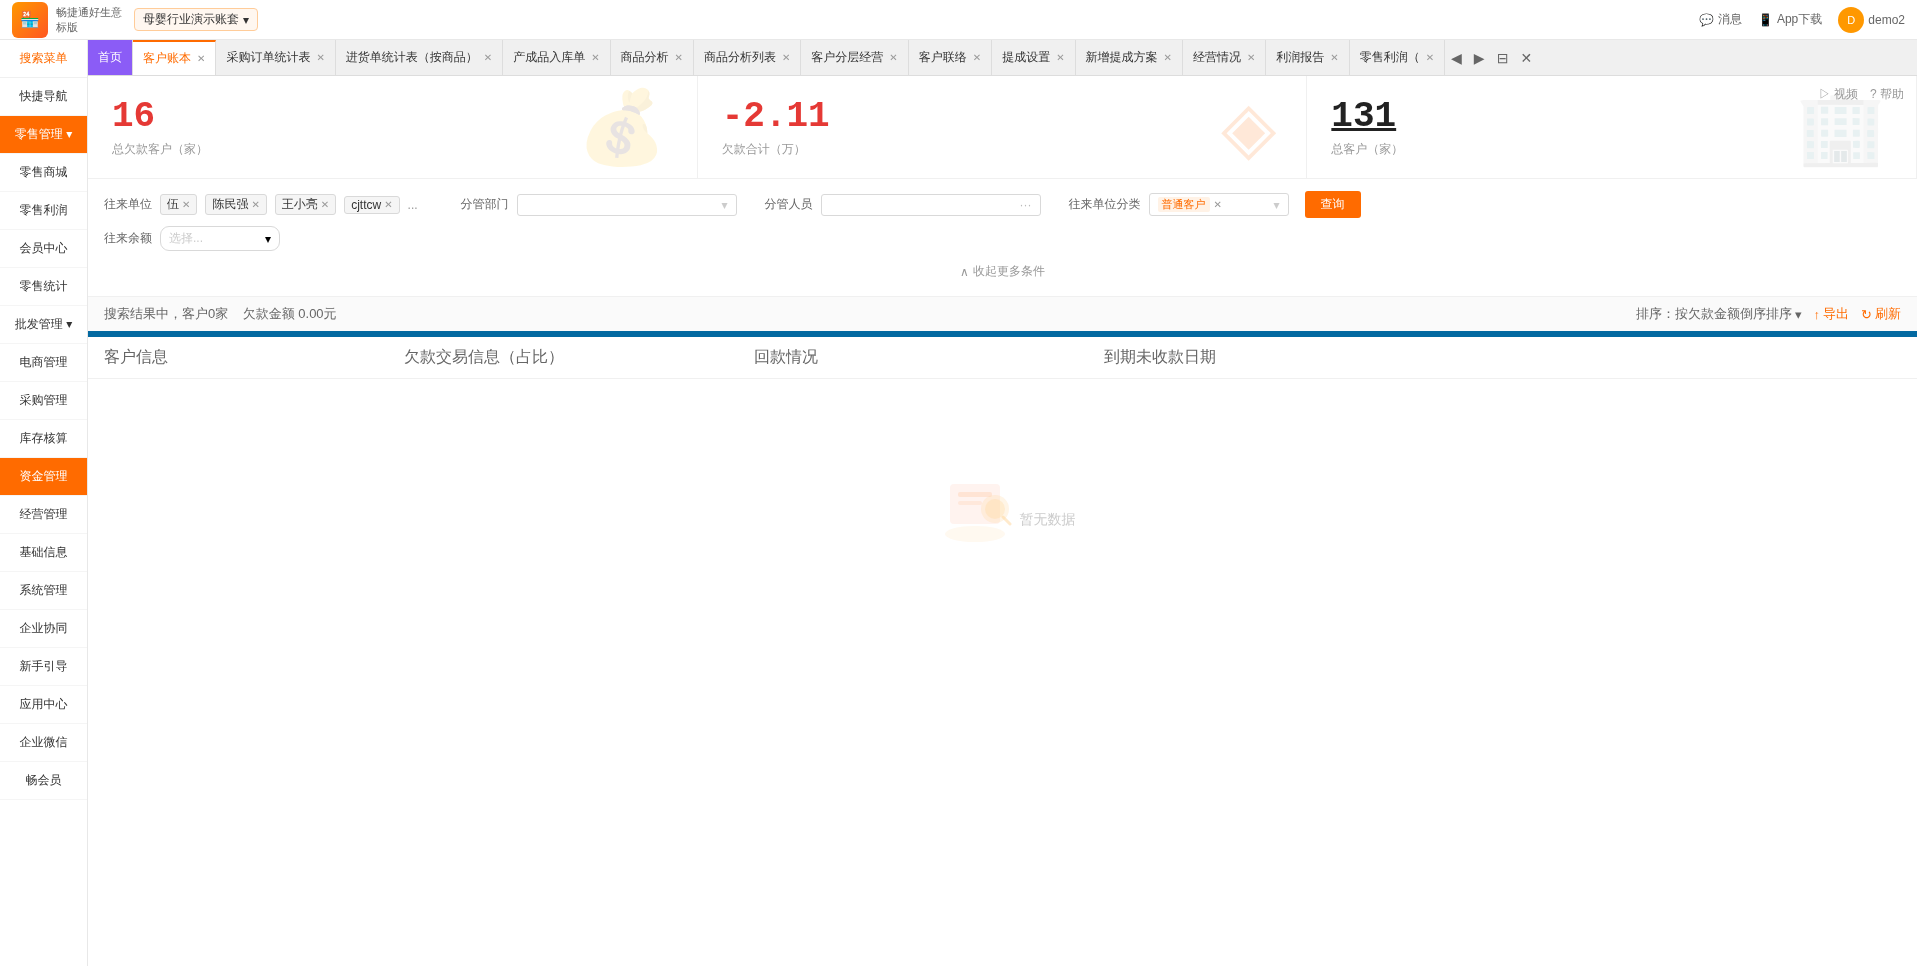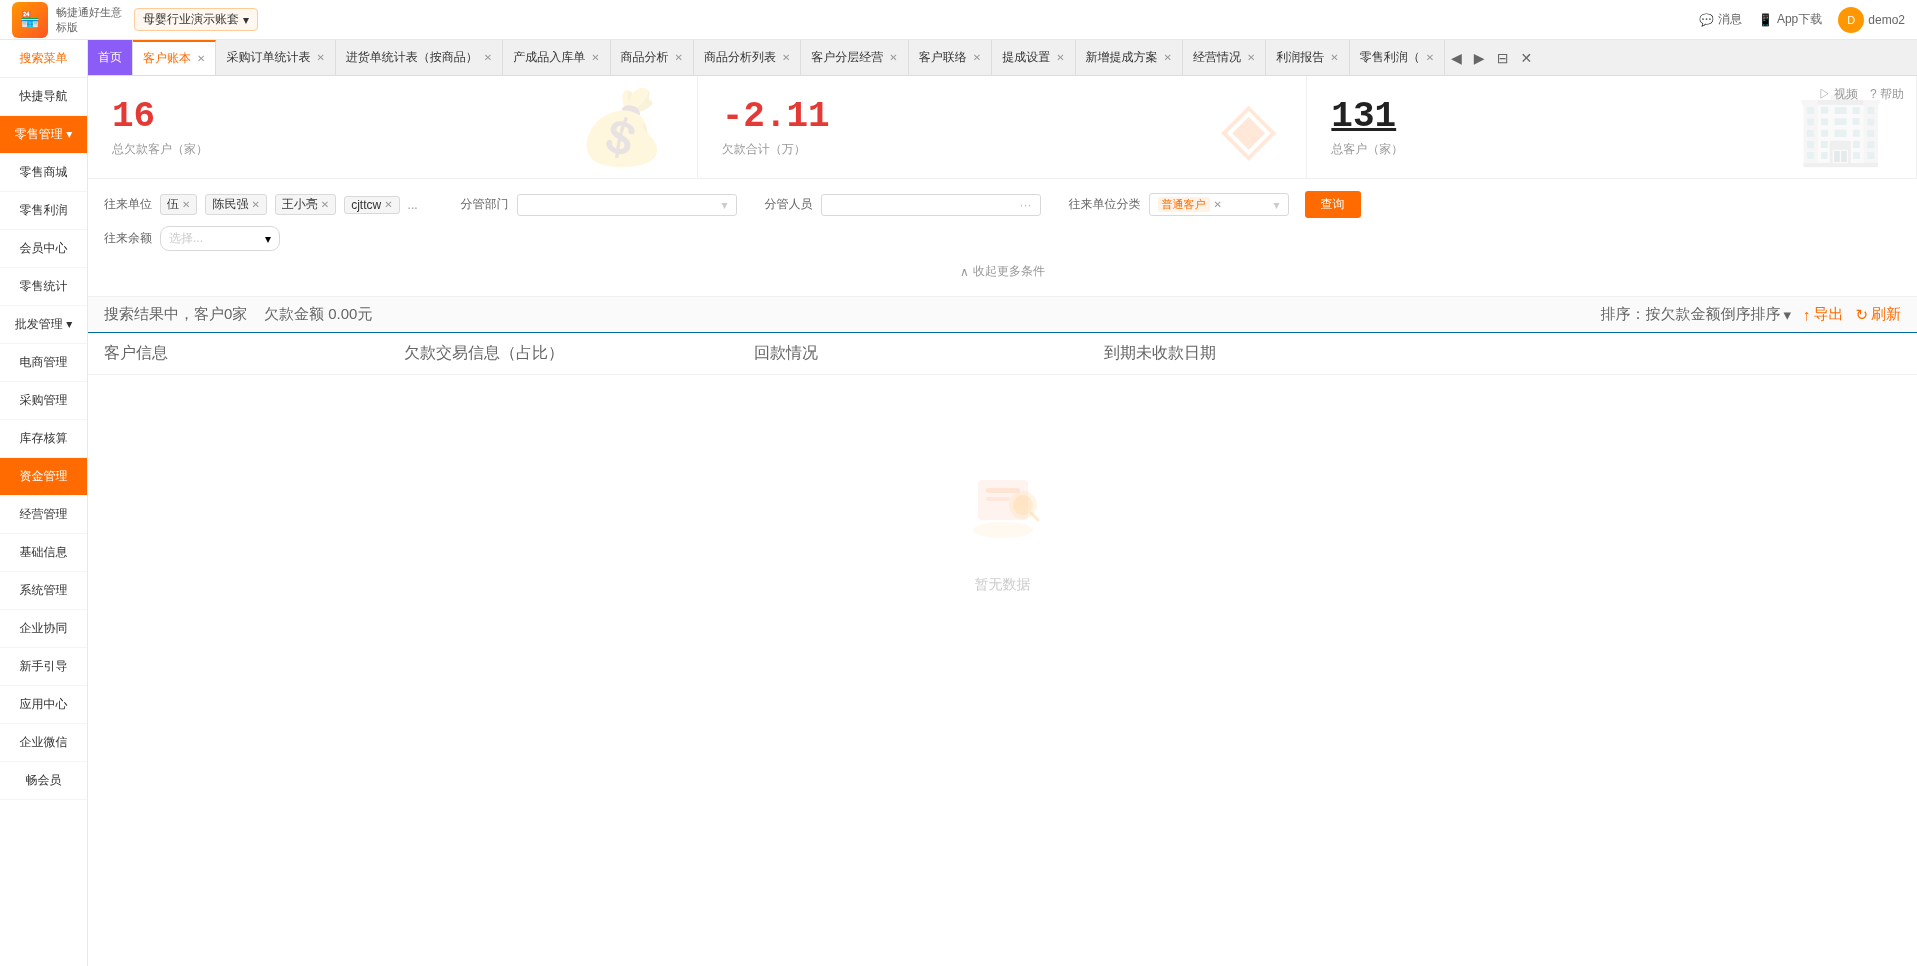--- a/index.html
+++ b/index.html
@@ -75,33 +75,33 @@
     .filter-dropdown .arrow { margin-left: auto; color: #ccc; }
     .filter-dropdown.wide { min-width: 220px; }
     .filter-dropdown .tag-in { background: #fff2e6; color: #ff6b00; border-radius: 2px; padding: 0 4px; font-size: 11px; }
     .collapse-btn { display: flex; align-items: center; gap: 4px; color: #999; font-size: 12px; cursor: pointer; justify-content: center; padding: 4px; }
     .query-btn { background: #ff6b00; color: #fff; border: none; border-radius: 3px; padding: 5px 16px; font-size: 12px; cursor: pointer; margin-left: 8px; }
     .filter-select { display: flex; align-items: center; gap: 4px; border: 1px solid #d9d9d9; border-radius: 9px; padding: 3px 8px; background: #fff; cursor: pointer; font-size: 12px; }
 
     
     .results-bar {
       display: flex; align-items: center; padding: 8px 16px;
-      background: #fafafa; border-bottom: 1px solid #0369a1; font-size: 15px; color: #666;
+      background: #fafafa; border-bottom: 6px solid #0369a1; font-size: 13px; color: #666;
     }
     .results-bar .right-actions { margin-left: auto; display: flex; align-items: center; gap: 12px; }
     .sort-btn { display: flex; align-items: center; gap: 3px; color: #666; cursor: pointer; }
     .action-btn { display: flex; align-items: center; gap: 3px; color: #ff6b00; cursor: pointer; }
     .data-table-header { display: flex; padding: 10px 16px; border-bottom: 1px solid #f0f0f0; font-size: 16px; color: #666; background: #fff; }
     .col-client { flex: 0 0 300px; }
     .col-debt { flex: 0 0 350px; }
     .col-repay { flex: 0 0 350px; }
     .col-date { flex: 1; }
 
     
-    .empty-state { display: flex; flex-direction: column; align-items: center; justify-content: center; padding: 80px 20px; color: #ccc; }
+    .empty-state { display: flex; flex-direction: row; align-items: center; justify-content: center; padding: 80px 20px; color: #ccc; }
     .empty-icon { font-size: 80px; opacity: 0.4; margin-bottom: 12px; }
     .empty-text { font-size: 14px; color: #ccc; }
 
     
     ::-webkit-scrollbar { width: 4px; height: 4px; }
     ::-webkit-scrollbar-thumb { background: #ddd; border-radius: 2px; }
   </style>
 </head>
 <body>
 

